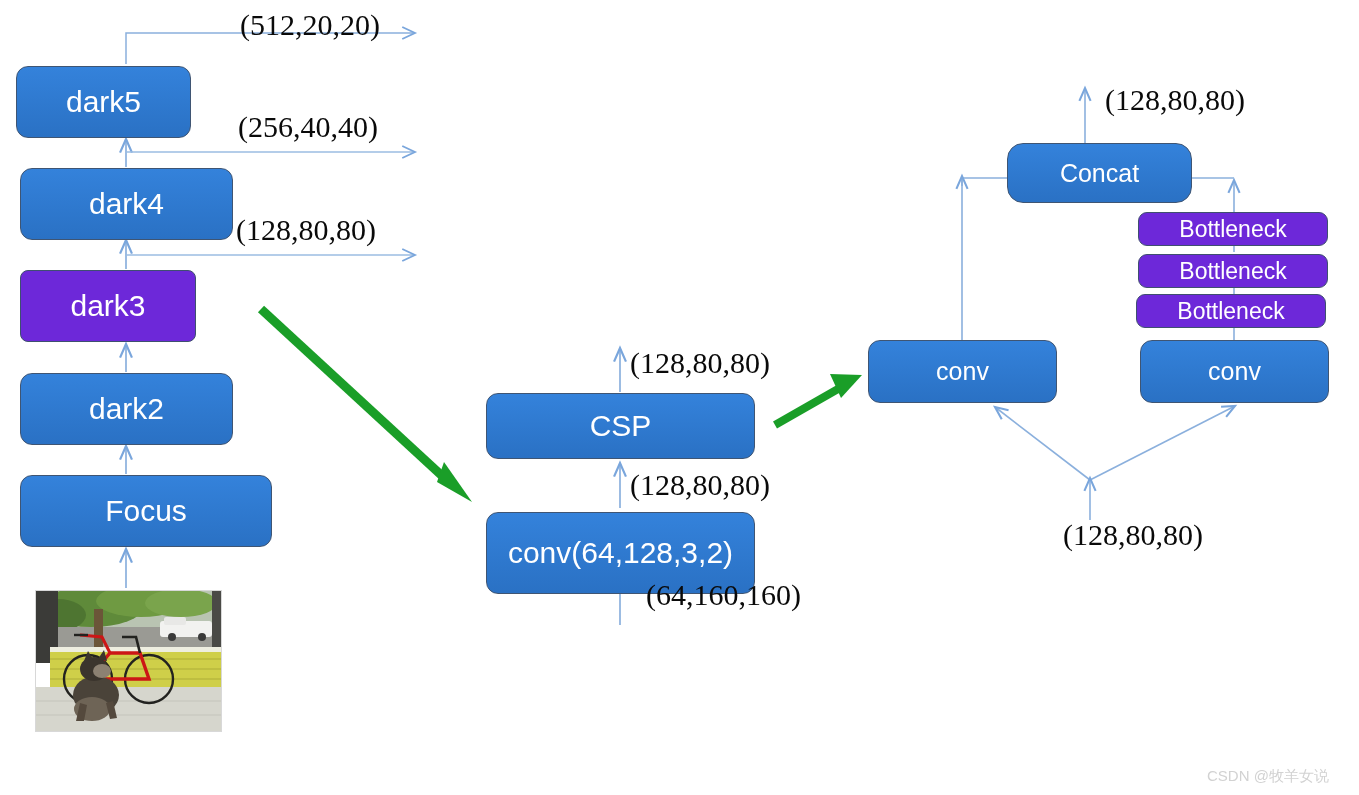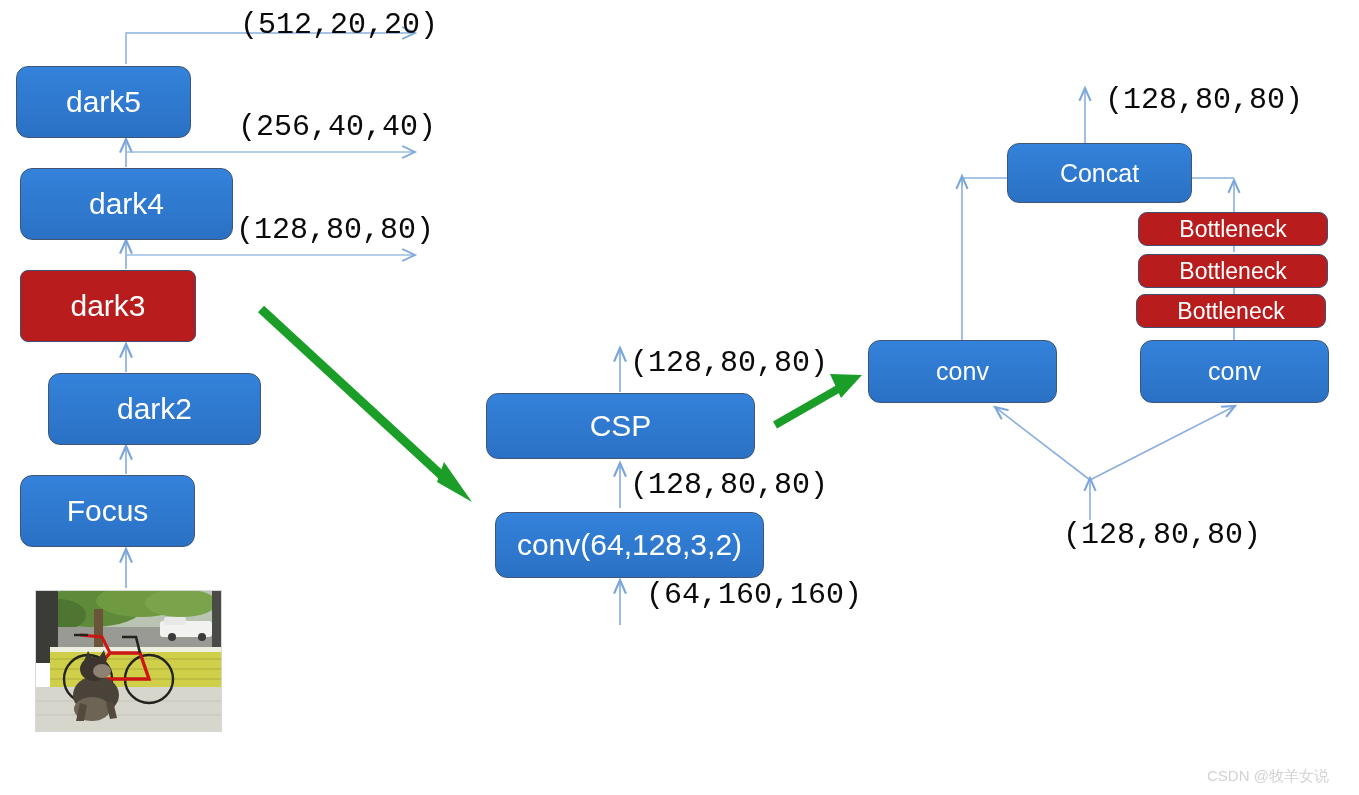--- a/index.html
+++ b/index.html
@@ -27,31 +27,31 @@
     text-align: center;
     line-height: 1;
     white-space: nowrap;
     z-index: 5;
   }
   .node.blue {
     background: #2e7ad1;
     background: linear-gradient(180deg,#3482db 0%, #2a71c4 100%);
   }
   .node.red {
-    background: #b91c1c;
+    background: #6d28d9;
     border: 1.4px solid #3f4f70;
     border-radius: 8px;
   }
   .node.small-r {
     border-radius: 9px;
   }
   .label {
     position: absolute;
     color: #0a0a0a;
-    font-family: Liberation Mono, monospace;
+    font-family: Liberation Serif, serif;
     white-space: nowrap;
     line-height: 1;
     z-index: 6;
   }
   .photo {
     position: absolute;
     overflow: hidden;
     border: 1px solid #d8d8d8;
     z-index: 4;
   }
@@ -171,25 +171,25 @@
   </div>
 
   <div class="node blue" style="left:20px; top:168px; width:213px; height:72px; font-size:30px;">
     <span>dark4</span>
   </div>
 
   <div class="node red" style="left:20px; top:270px; width:176px; height:72px; font-size:30px;">
     <span>dark3</span>
   </div>
 
-  <div class="node blue" style="left:20px; top:373px; width:213px; height:72px; font-size:30px;margin-left:28px;">
+  <div class="node blue" style="left:20px; top:373px; width:213px; height:72px; font-size:30px;">
     <span>dark2</span>
   </div>
 
-  <div class="node blue" style="left:20px; top:475px; width:175px; height:72px; font-size:30px;">
+  <div class="node blue" style="left:20px; top:475px; width:252px; height:72px; font-size:30px;">
     <span>Focus</span>
   </div>
 
   <div class="label" style="left:240px; top:10px; font-size:30px;">(512,20,20)</div>
 
   <div class="label" style="left:238px; top:112px; font-size:30px;">(256,40,40)</div>
 
   <div class="label" style="left:236px; top:215px; font-size:30px;">(128,80,80)</div>
 
   <div class="photo" style="left:35px; top:590px; width:185px; height:140px;">
@@ -244,29 +244,29 @@
 
 
   <div class="label" style="left:630px; top:348px; font-size:30px;">(128,80,80)</div>
 
   <div class="node blue" style="left:486px; top:393px; width:269px; height:66px; font-size:30px;">
     <span>CSP</span>
   </div>
 
   <div class="label" style="left:630px; top:470px; font-size:30px;">(128,80,80)</div>
 
-  <div class="node blue" style="left:486px; top:512px; width:269px; height:66px; font-size:30px;margin-left:9px;">
+  <div class="node blue" style="left:486px; top:512px; width:269px; height:82px; font-size:30px;">
     <span>conv(64,128,3,2)</span>
   </div>
 
   <div class="label" style="left:630px; top:580px; font-size:30px;margin-left:16px;">(64,160,160)</div>
 
   <div class="label" style="left:1105px; top:85px; font-size:30px;">(128,80,80)</div>
 
-  <div class="node blue" style="left:1007px; top:143px; width:185px; height:60px; font-size:25px;">
+  <div class="node blue" style="left:1007px; top:143px; width:185px; height:60px; font-size:25px;border-radius:16px;">
     <span>Concat</span>
   </div>
 
   <div class="node red small-r" style="left:1138px; top:212px; width:190px; height:34px; font-size:23px;">
     <span>Bottleneck</span>
   </div>
 
   <div class="node red small-r" style="left:1138px; top:254px; width:190px; height:34px; font-size:23px;">
     <span>Bottleneck</span>
   </div>

